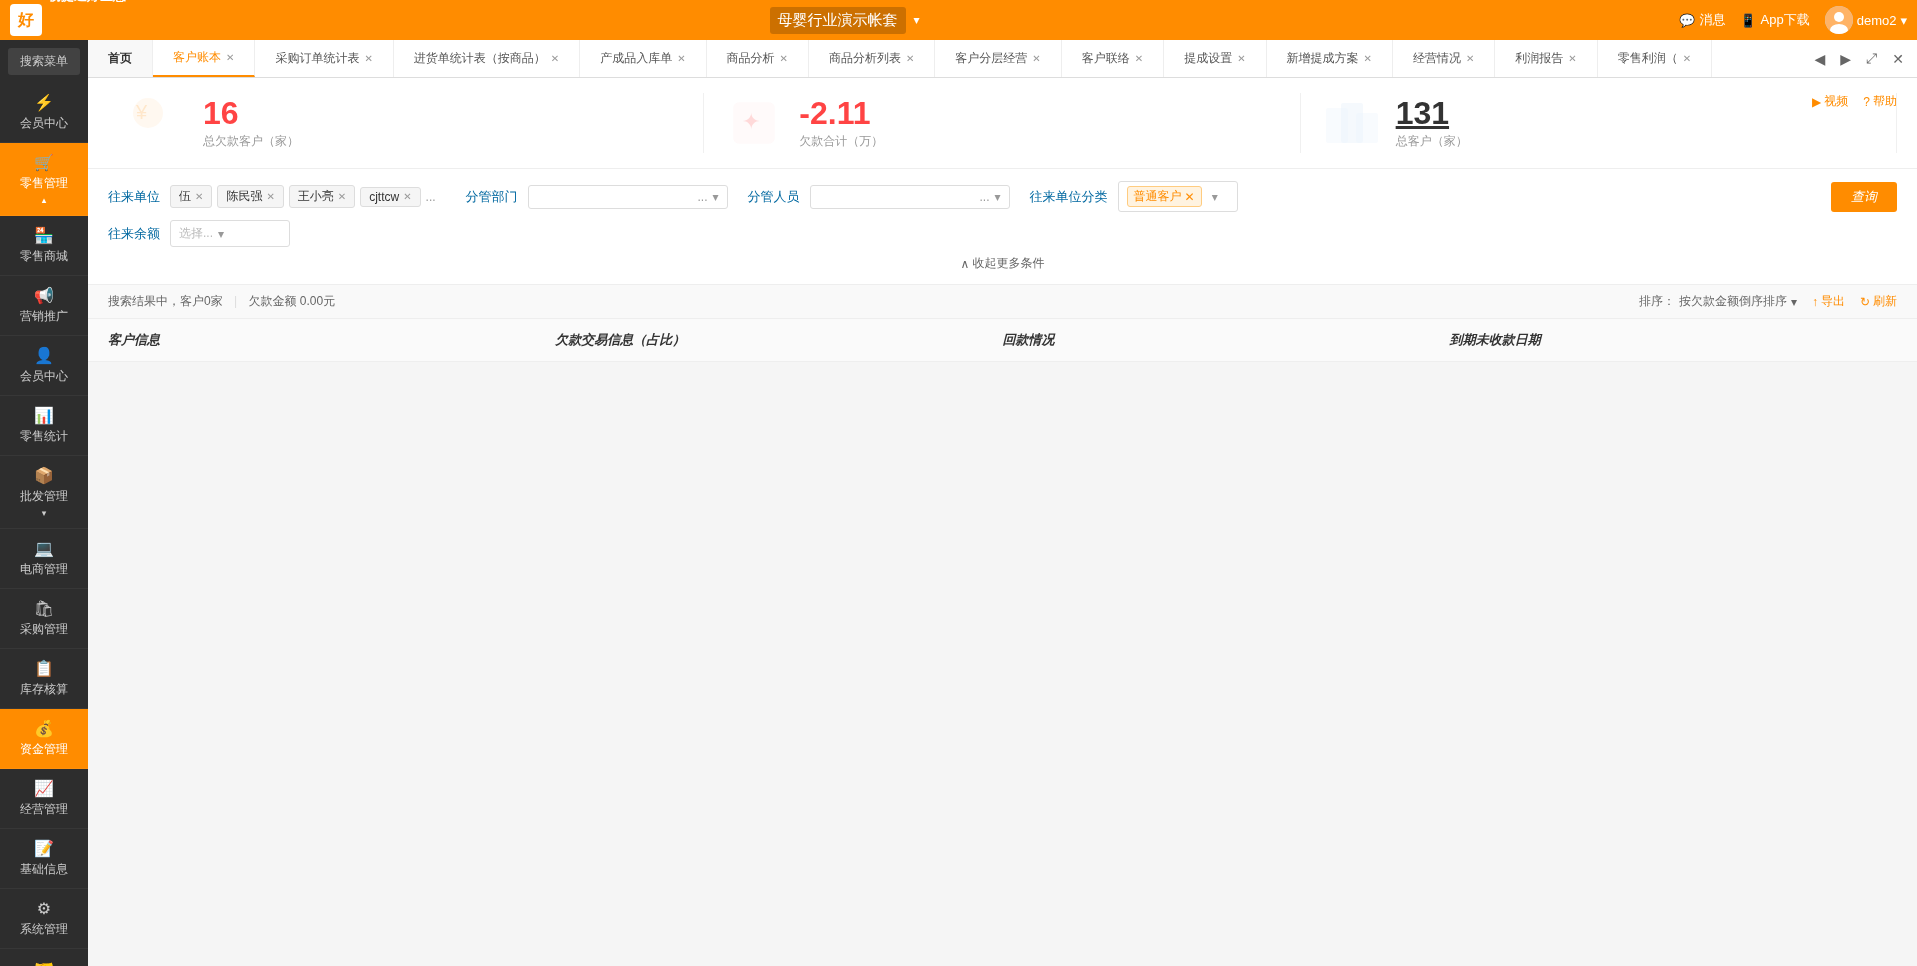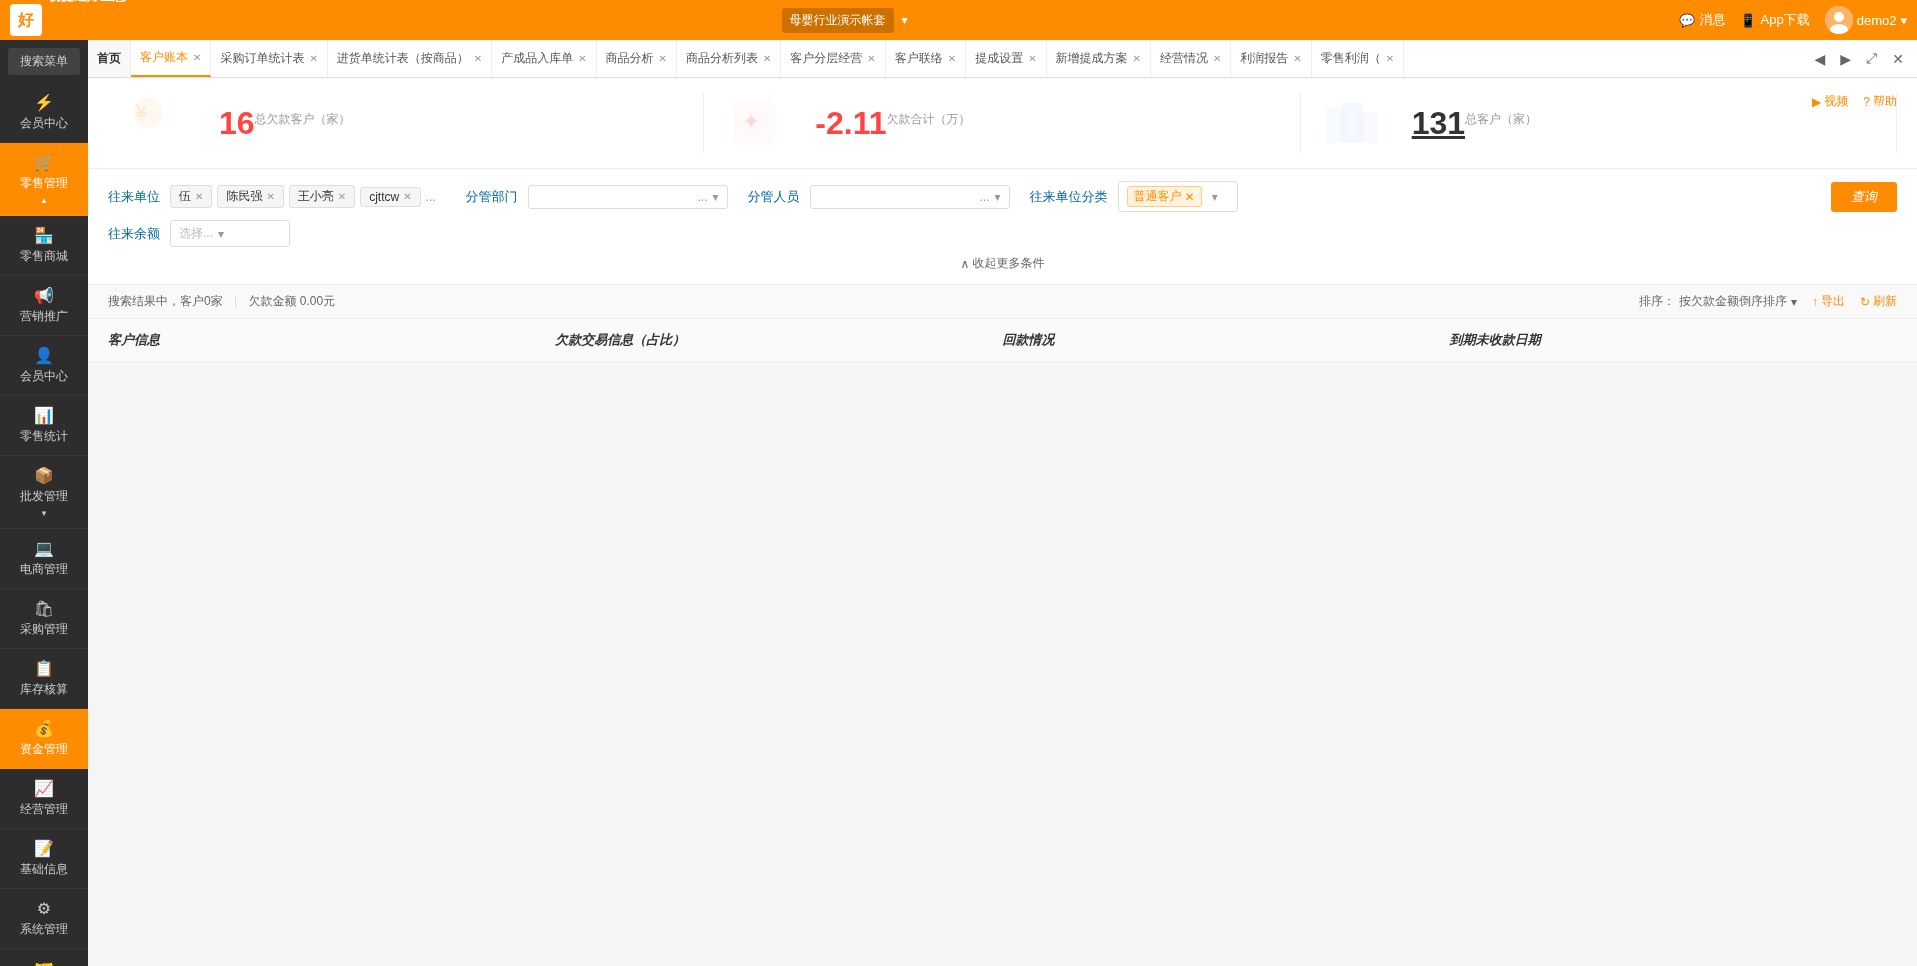--- a/index.html
+++ b/index.html
@@ -13,46 +13,46 @@
     .content-area { flex: 1; display: flex; flex-direction: column; overflow: hidden; background: #f0f0f0; }
     .tab-bar { height: 38px; background: #fff; display: flex; align-items: center; border-bottom: 1px solid #ddd; flex-shrink: 0; overflow: hidden; }
     .main-content { flex: 1; overflow-y: auto; background: #f5f5f5; padding: 0; }
 
     
     .top-logo { color: white; font-size: 14px; font-weight: bold; flex: 1; display: flex; align-items: center; gap: 6px; }
     .logo-icon { width: 32px; height: 32px; background: white; border-radius: 4px; display: flex; align-items: center; justify-content: center; color: #ff8c00; font-size: 16px; font-weight: bold; }
     .logo-text { display: flex; flex-direction: column; line-height: 1.2; gap: 36px; }
     .logo-title { font-size: 13px; color: white; }
     .logo-sub { font-size: 10px; color: rgba(255,255,255,0.8); }
-    .top-selector { background: rgba(0,0,0,0.2); color: white; border: none; border-radius: 3px; padding: 4px 8px; font-size: 12px; cursor: pointer; }
+    .top-selector { background: rgba(0,0,0,0.2); color: white; border: none; border-radius: 3px; padding: 4px 8px; font-size: 15px; cursor: pointer; }
     .top-actions { display: flex; align-items: center; gap: 15px; color: white; font-size: 13px; }
     .top-action-item { display: flex; align-items: center; gap: 4px; cursor: pointer; }
     .user-avatar { width: 28px; height: 28px; border-radius: 50%; background: #ccc; display: flex; align-items: center; justify-content: center; overflow: hidden; }
 
     
     .sidebar-search { padding: 8px; }
     .sidebar-search-btn { width: 100%; padding: 5px; background: rgba(255,255,255,0.1); border: none; color: #ccc; border-radius: 3px; cursor: pointer; font-size: 12px; text-align: center; }
     .sidebar-nav-item { padding: 10px 5px; text-align: center; color: #ccc; font-size: 12px; cursor: pointer; display: flex; flex-direction: column; align-items: center; gap: 3px; border-bottom: 1px solid rgba(255,255,255,0.05); }
     .sidebar-nav-item.active { background: #ff8c00; color: white; }
     .sidebar-nav-item .nav-icon { font-size: 16px; }
 
     
-    .tab-item { display: flex; align-items: center; padding: 0 9px; height: 100%; border-right: 1px solid #eee; white-space: nowrap; font-size: 12px; cursor: pointer; color: #555; gap: 5px; flex-shrink: 0; }
+    .tab-item { display: flex; align-items: center; padding: 0 20px; height: 100%; border-right: 1px solid #eee; white-space: nowrap; font-size: 12px; cursor: pointer; color: #555; gap: 5px; flex-shrink: 0; }
     .tab-item.home { background: #f8f8f8; color: #333; font-weight: bold; }
     .tab-item.active { background: white; color: #ff8c00; border-bottom: 2px solid #ff8c00; }
     .tab-close { color: #999; font-size: 10px; cursor: pointer; }
     .tab-scroll-btn { padding: 0 5px; cursor: pointer; color: #666; font-size: 14px; flex-shrink: 0; }
     .tab-bar-actions { margin-left: auto; display: flex; align-items: center; gap: 5px; padding-right: 8px; flex-shrink: 0; }
 
     
     .stats-header { background: white; padding: 15px 20px; display: flex; align-items: center; gap: 0; border-bottom: 1px solid #eee; position: relative; }
     .stat-block { flex: 1; display: flex; align-items: center; gap: 15px; padding: 0 20px; border-right: 1px solid #f0f0f0; }
     .stat-block:last-child { border-right: none; }
     .stat-icon { width: 60px; height: 60px; opacity: 0.2; display: flex; align-items: center; justify-content: center; }
-    .stat-text { display: flex; flex-direction: row; margin-left: 16px; }
+    .stat-text { display: flex; flex-direction: column; }
     .stat-number { font-size: 32px; font-weight: bold; color: #ff4444; line-height: 1; }
     .stat-number.negative { color: #ff4444; }
     .stat-number.dark { color: #333; text-decoration: underline; }
     .stat-label { font-size: 12px; color: #999; margin-top: 4px; }
     .stat-header-actions { position: absolute; right: 20px; top: 15px; display: flex; gap: 15px; font-size: 12px; color: #666; }
 
     
     .filter-area { background: white; padding: 12px 20px; border-bottom: 1px solid #eee; }
     .filter-row { display: flex; align-items: center; gap: 10px; margin-bottom: 8px; flex-wrap: wrap; }
     .filter-label { font-size: 13px; color: #0369a1; white-space: nowrap; font-family: Liberation Serif, serif; }

